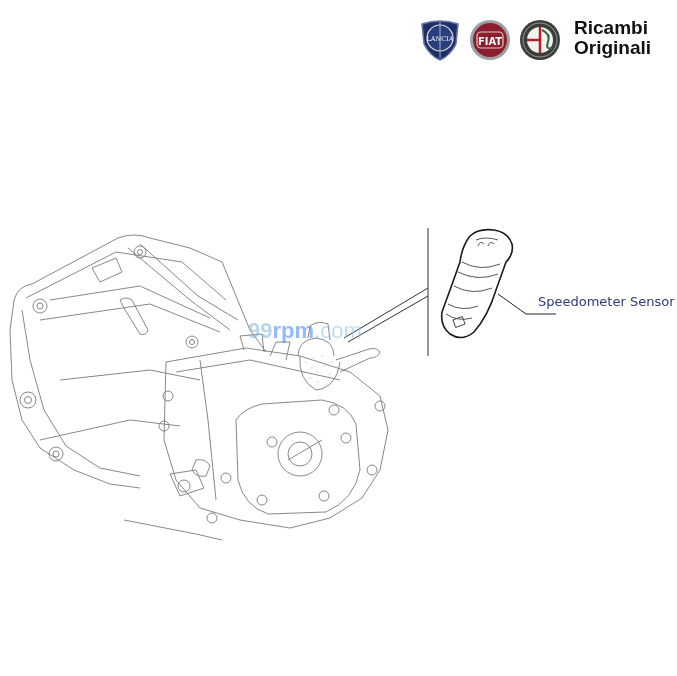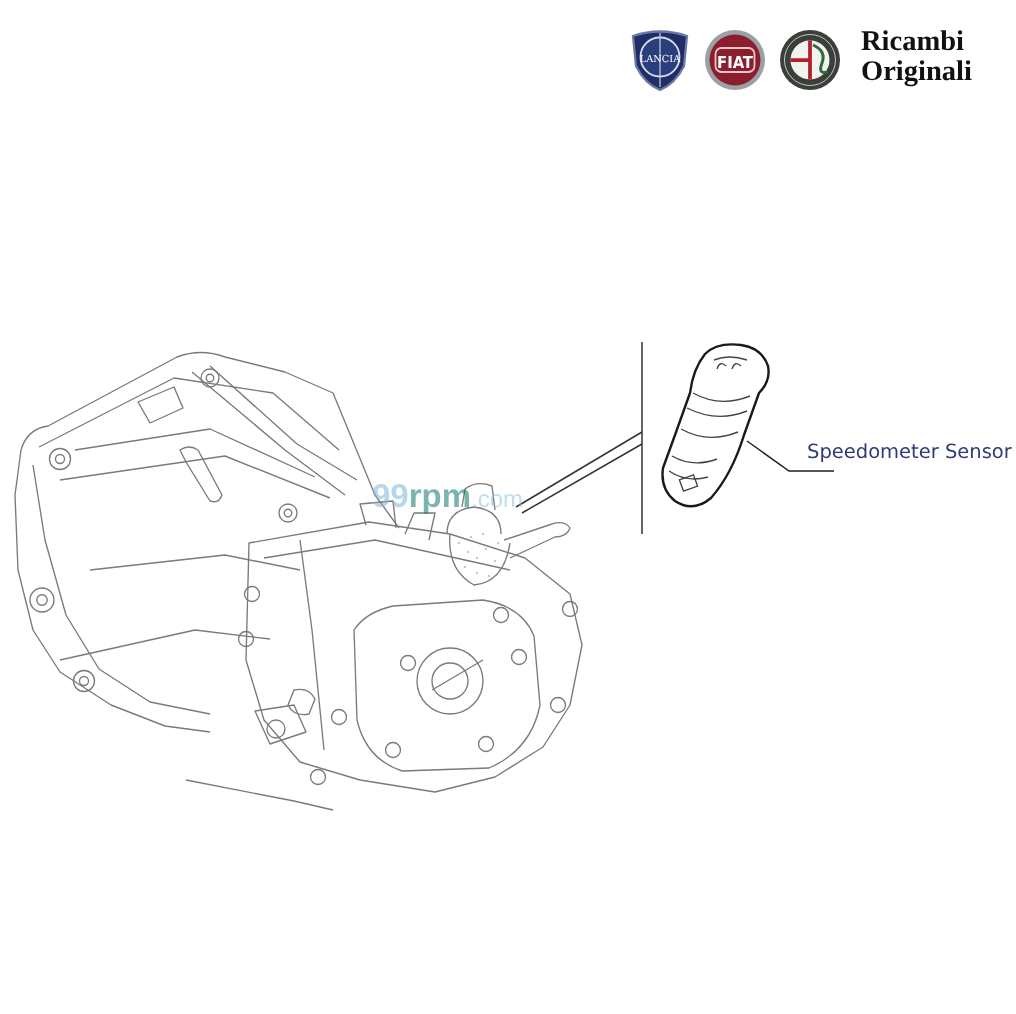--- a/index.html
+++ b/index.html
@@ -1,25 +1,25 @@
 <!DOCTYPE html>
 <html><head>
 <meta charset="utf-8">
 <style>
   html, body { margin:0; padding:0; background:#ffffff; }
   body { width:677px; height:676px; position:relative; overflow:hidden; font-family:"Liberation Sans", sans-serif; }
   .brand-strip { position:absolute; left:418px; top:18px; height:50px; display:flex; gap:6px; }
   .badge { width:44px; height:44px; display:block; }
-  .brand-text { position:absolute; left:574px; top:18px; font-family:Liberation Serif, serif; font-weight:bold; font-size:19px; line-height:20px; color:#111; }
+  .brand-text { position:absolute; left:574px; top:18px; font-family:Liberation Sans, sans-serif; font-weight:bold; font-size:19px; line-height:20px; color:#111; }
   .diagram { position:absolute; left:0; top:0; width:677px; height:676px; }
   .callout-label { position:absolute; left:528px; top:294px; font-family:"DejaVu Sans", sans-serif; font-size:13px; color:#2f3a7a; white-space:nowrap;margin-left:10px; }
   .watermark { position:absolute; left:248px; top:318px; font-family:"Liberation Sans", sans-serif; font-weight:bold; font-size:22px; letter-spacing:0px; opacity:0.55; white-space:nowrap; }
   .wm-a { color:#7fb6d8; }
-  .wm-b { color:#0f766e; }
-  .wm-c { color:#8fc3e0; font-weight:normal; font-size:16px; }
+  .wm-b { color:#3b82f6; }
+  .wm-c { color:#8fc3e0; font-weight:normal; font-size:22px; }
 </style>
 </head>
 <body>
 
 <div class="brand-strip">
   <svg class="badge" viewBox="0 0 44 44">
     <path d="M4 6 Q22 0 40 6 L38 26 Q32 38 22 42 Q12 38 6 26 Z" fill="#1f2f66" stroke="#6b78a8" stroke-width="1.5"></path>
     <circle cx="22" cy="20" r="13" fill="#2a3d7c" stroke="#d8dcea" stroke-width="1.2"></circle>
     <line x1="22" y1="4" x2="22" y2="40" stroke="#c9cee0" stroke-width="0.8"></line>
     <text x="22" y="23" font-size="6.5" fill="#ffffff" text-anchor="middle" font-family="DejaVu Serif, serif">LANCIA</text>

